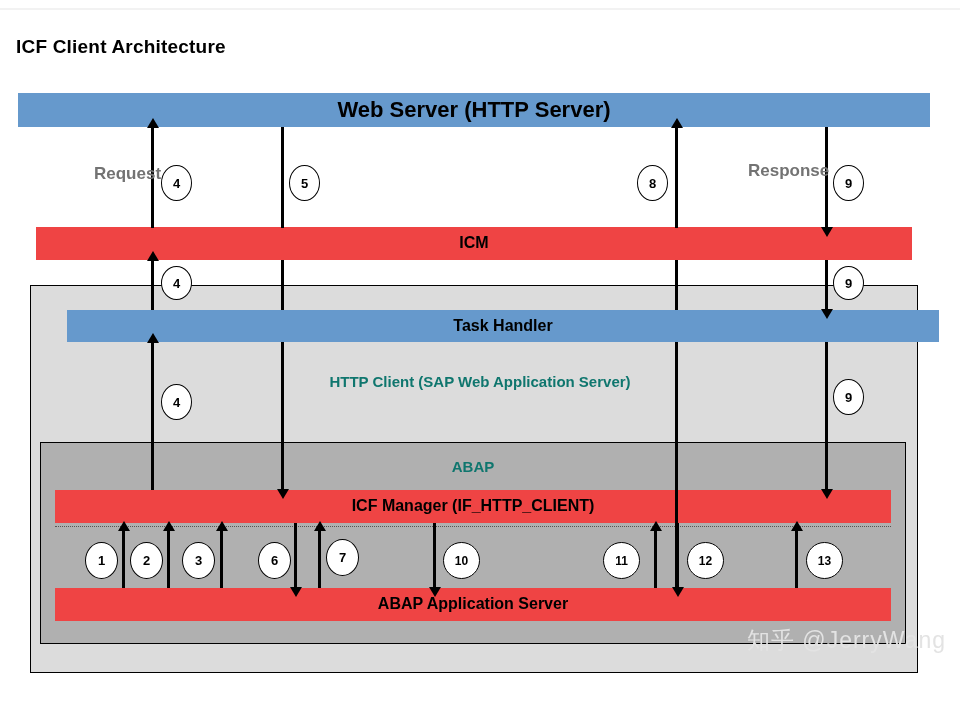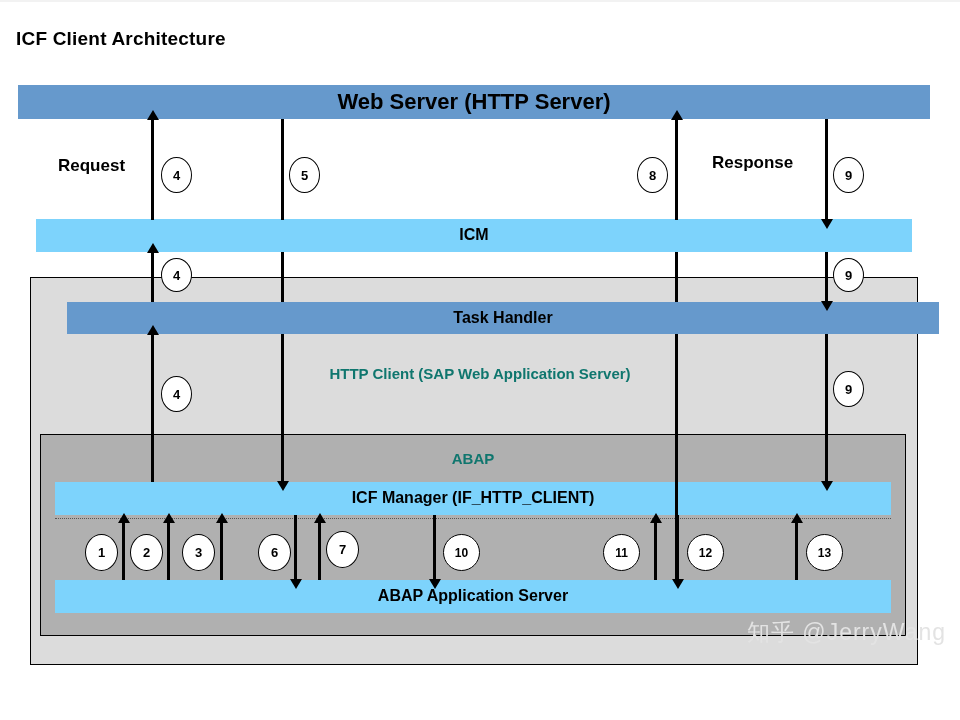--- a/index.html
+++ b/index.html
@@ -3,40 +3,40 @@
 <meta charset="utf-8">
 <style>
   html,body{margin:0;padding:0;}
   body{
     width:960px;height:720px;
     background:#ffffff;
     font-family:"Liberation Sans","DejaVu Sans",sans-serif;
     overflow:hidden;
     position:relative;
   }
-  #stage{position:absolute;left:0;top:0;width:960px;height:660px;}
+  #stage{position:absolute;left:0;top:8px;width:960px;height:660px;}
 
   
   .abs{position:absolute;box-sizing:border-box;}
 
   
   .title{
     left:16px;top:28px;
     font-size:19px;font-weight:bold;color:#000;
     letter-spacing:0.2px;white-space:nowrap;
   }
 
   
   .bar{
     display:flex;align-items:center;justify-content:center;
     font-weight:bold;color:#000;text-align:center;
     line-height:1.15;
   }
   .bar-blue{background:#6699CC;}
-  .bar-orange{background:#7dd3fc;justify-content:center;}
+  .bar-orange{background:#ef4444;justify-content:center;}
 
   
   .panel-outer{
     background:#DCDCDC;
     border:1px solid #000;
   }
   .panel-abap{
     background:#B0B0B0;
     border:1px solid #000;
   }
@@ -51,22 +51,23 @@
     border-radius:50%;
     background:#ffffff;
     display:flex;align-items:center;justify-content:center;
     font-size:13px;font-weight:bold;color:#000;
     z-index:40;
   }
   .circ.small{font-size:12px;}
 
   
   .flowlabel{
-    font-size:17px;font-weight:bold;color:#000000;white-space:nowrap;
+    font-size:17px;font-weight:bold;color:#737373;white-space:nowrap;
     z-index:35;
+    margin-left:36px;
   }
 
   
   .vline{
     background:#000;
     width:3px;
     z-index:20;
   }
   .head{
     position:absolute;

